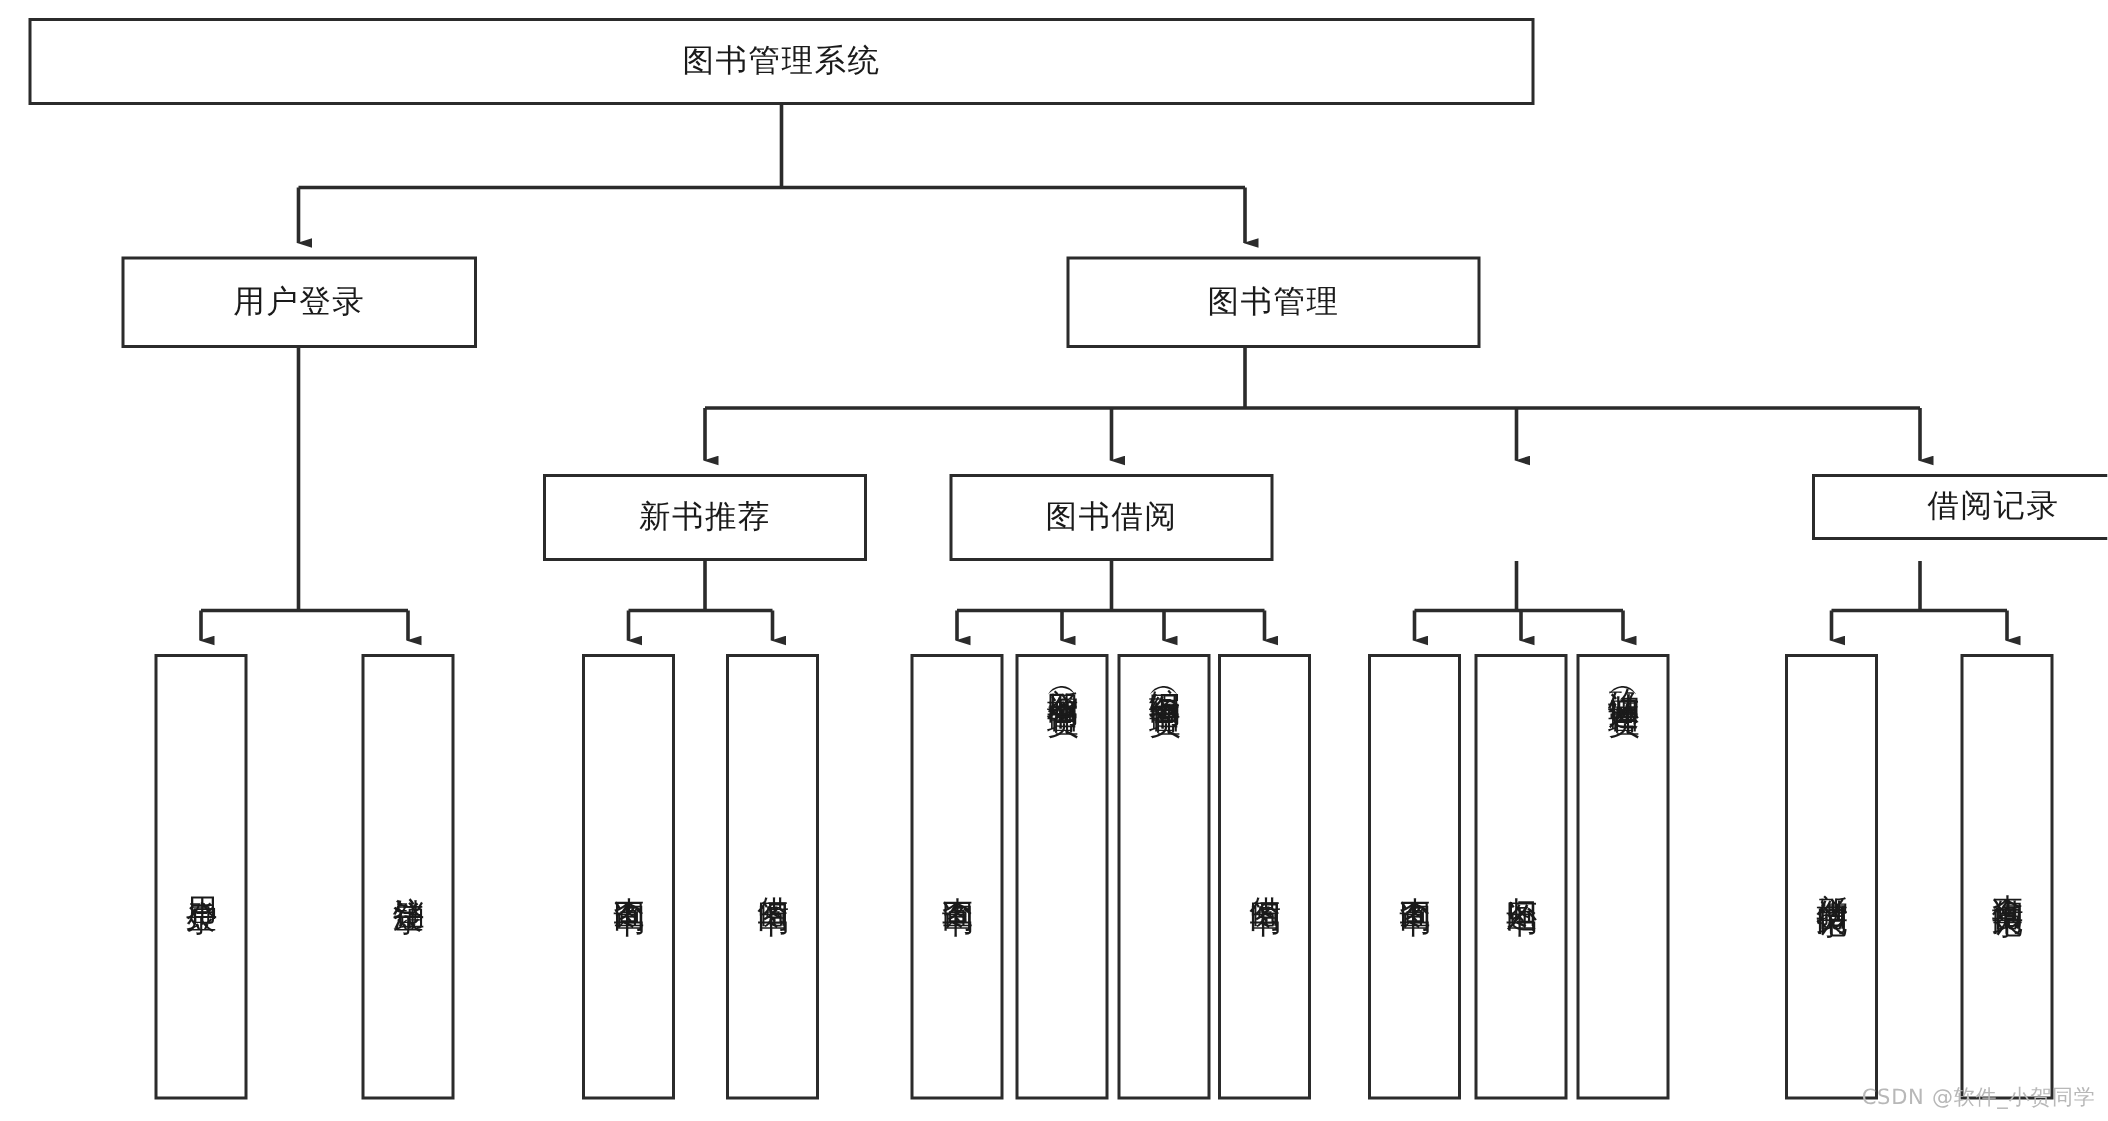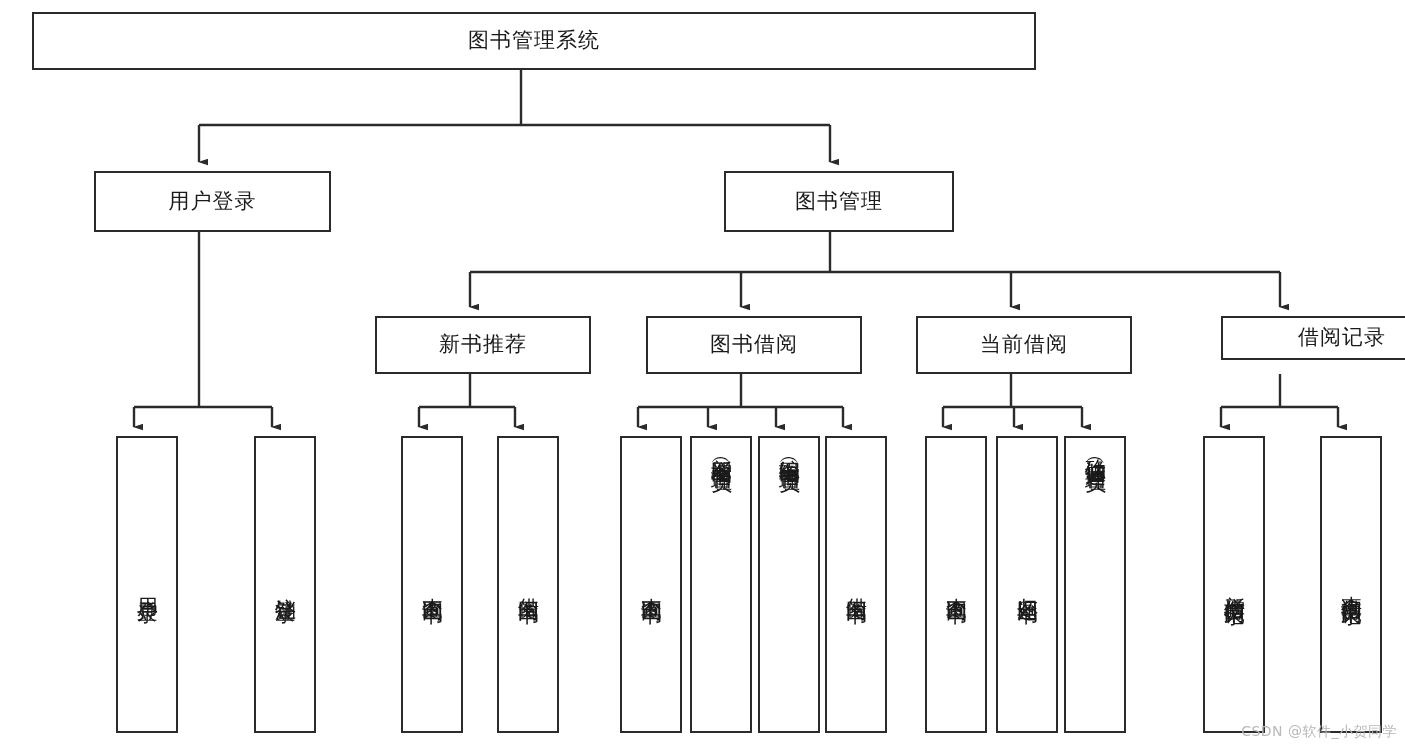--- a/index.html
+++ b/index.html
@@ -26,21 +26,20 @@
     height: 747px;
   }
   .node-box {
     position: absolute;
     box-sizing: border-box;
     background: #ffffff;
     border: 2px solid #2b2b2b;
     display: flex;
     align-items: center;
     justify-content: center;
-    margin-left: 13px;
   }
   .node-label-h {
     font-size: 21px;
     color: #1a1a1a;
     line-height: 1.1;
     letter-spacing: 1px;
     white-space: nowrap;
     text-align: center;
   }
   .node-box.vertical {
@@ -132,33 +131,30 @@
     </g>
   </svg>
 
   <div class="node-box" style="left:19px; top:12px; width:1004px; height:58px;">
     <span class="node-label-h">图书管理系统</span>
   </div>
 
   <div class="node-box" style="left:81px; top:171px; width:237px; height:61px;">
     <span class="node-label-h">用户登录</span>
   </div>
-  <div class="node-box" style="left:711px; top:171px; width:230px; height:61px;">
+  <div class="node-box" style="left:711px; top:171px; width:276px; height:61px;">
     <span class="node-label-h">图书管理</span>
   </div>
 
   <div class="node-box" style="left:633px; top:316px; width:216px; height:58px;">
     <span class="node-label-h">图书借阅</span>
   </div>
   <div class="node-box" style="left:362px; top:316px; width:216px; height:58px;">
     <span class="node-label-h">新书推荐</span>
   </div>
-  <div class="node-box" style="left:903px; top:316px; width:216px; height:58px;">
-    <span class="node-label-h">当前借阅</span>
-  </div>
   <div class="node-box" style="left:1208px; top:316px; width:216px; height:44px;padding-left:26px;">
     <span class="node-label-h">借阅记录</span>
   </div>
 
   <div class="node-box vertical centered" style="left:103px; top:436px; width:62px; height:297px;">
     <span class="node-label-v">用户登录</span>
   </div>
   <div class="node-box vertical centered" style="left:241px; top:436px; width:62px; height:297px;">
     <span class="node-label-v">注销登录</span>
   </div>

